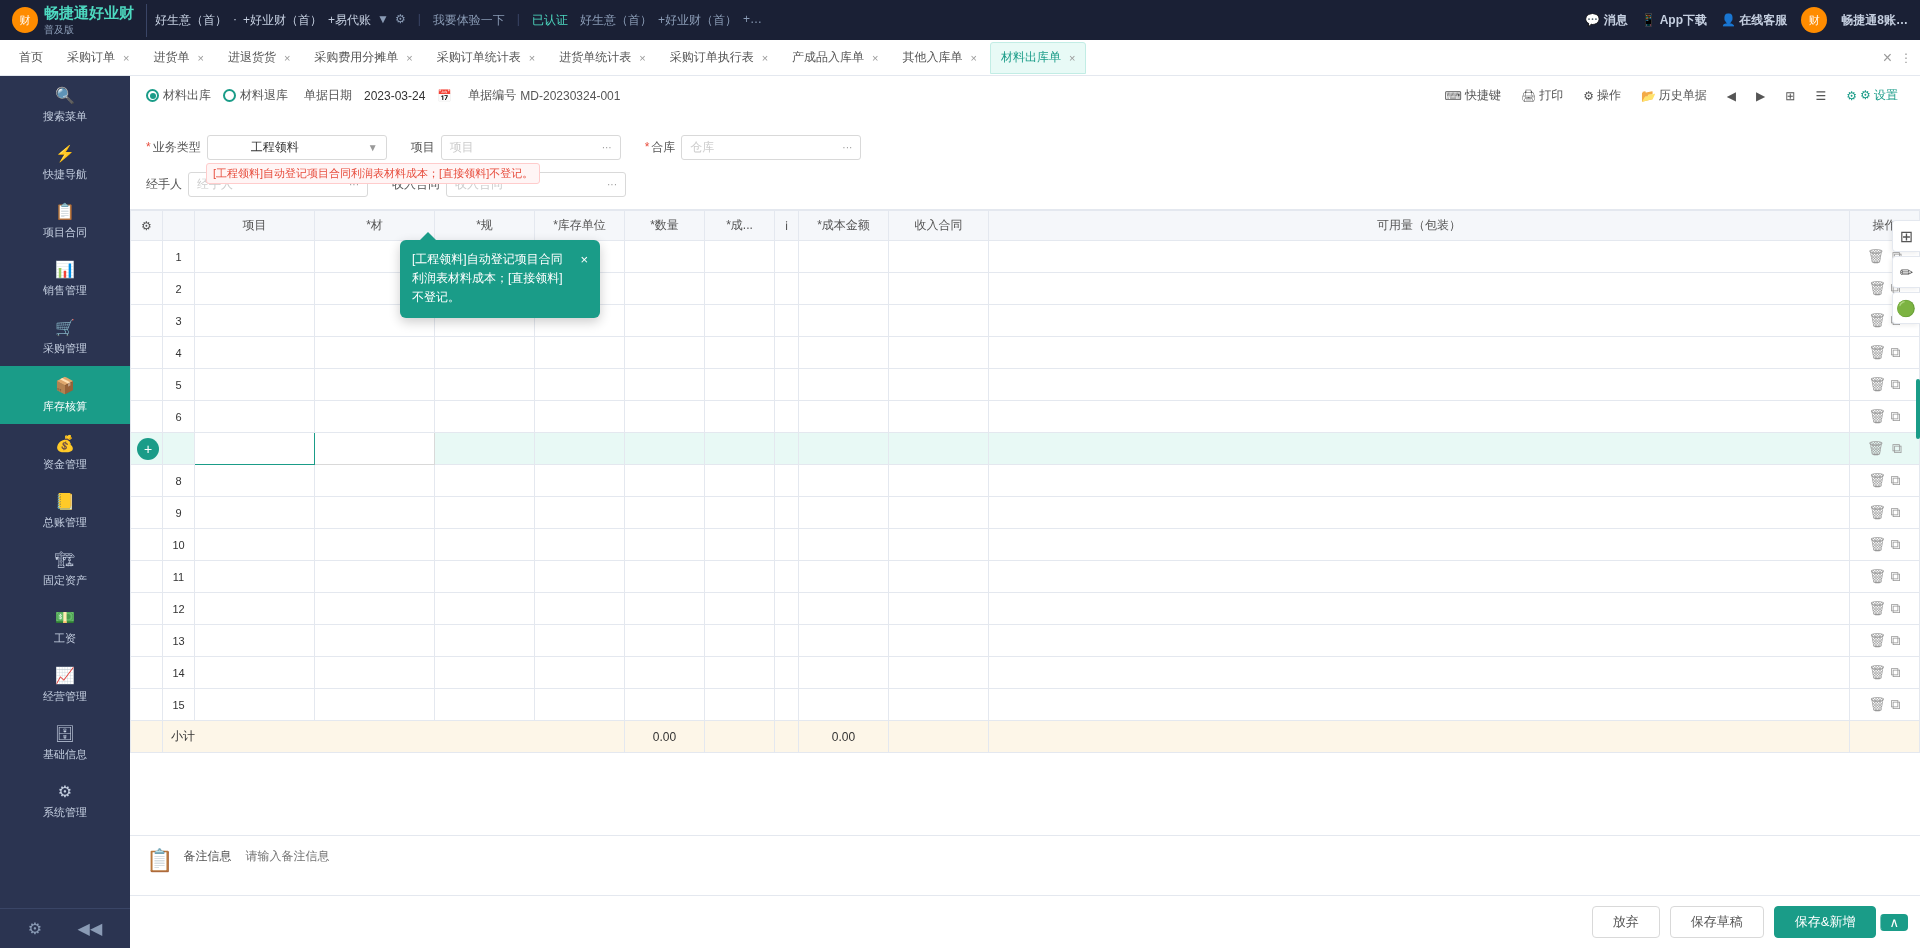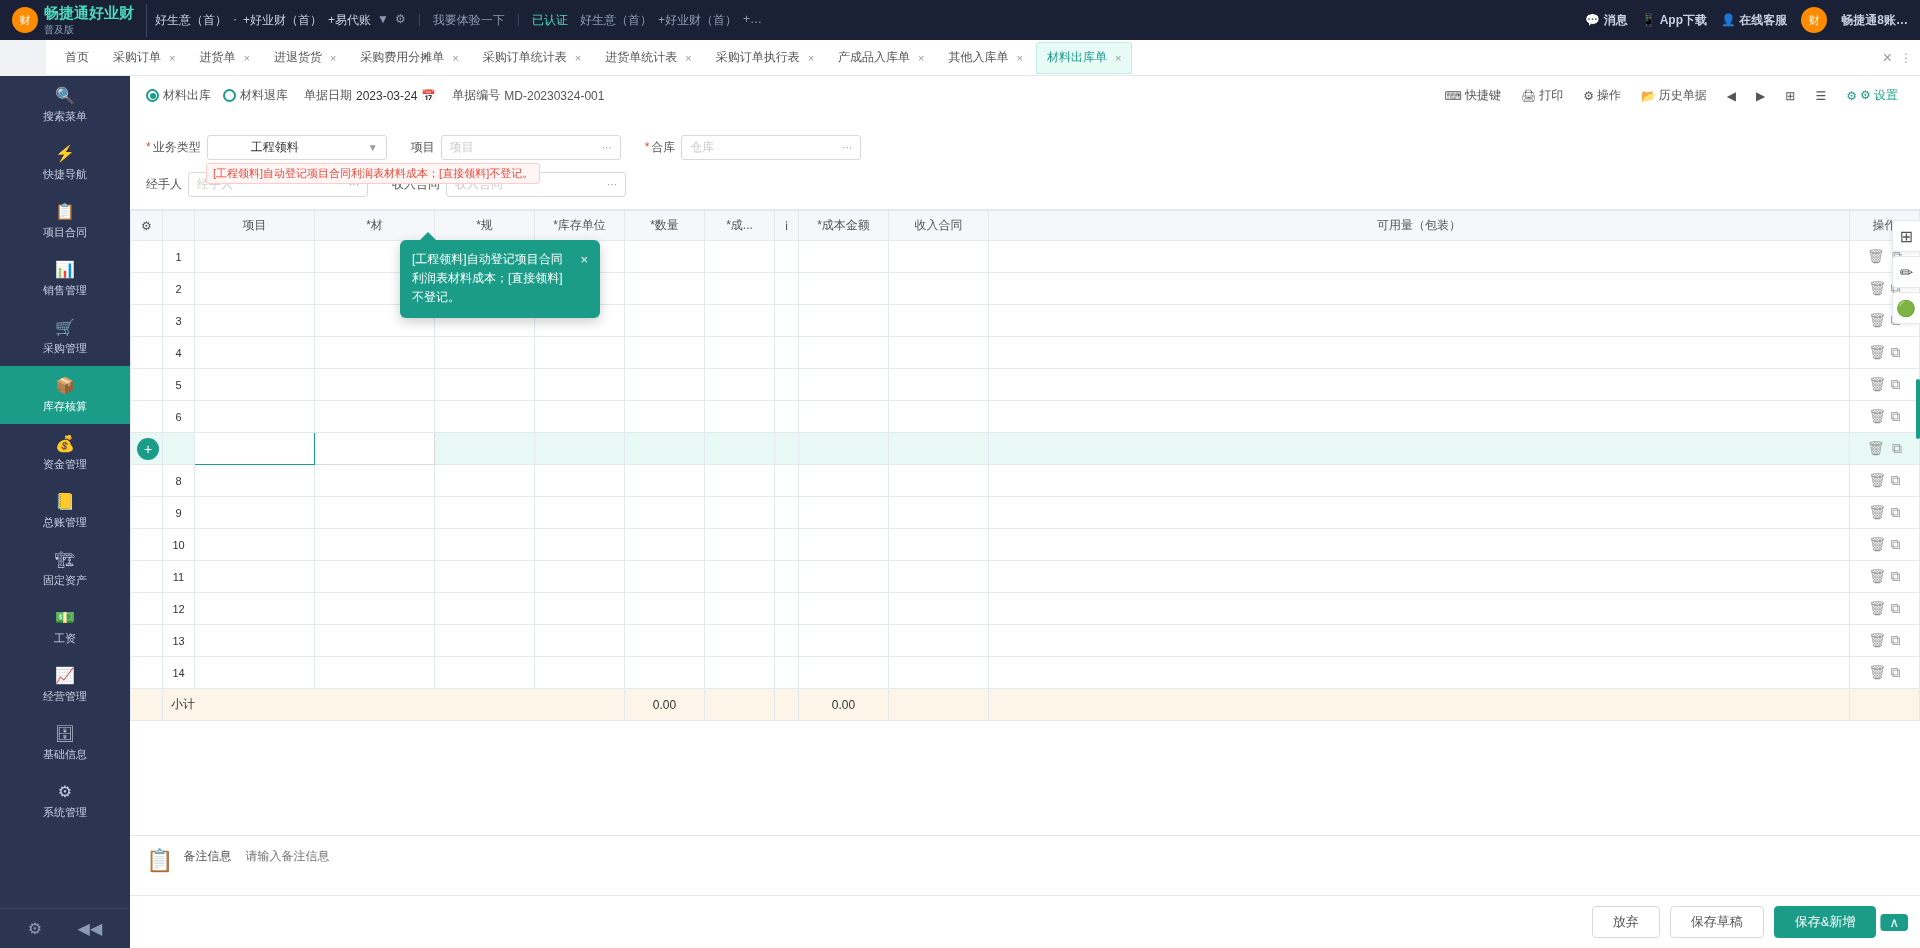--- a/index.html
+++ b/index.html
@@ -10,21 +10,21 @@
     .top-bar-logo { font-size: 15px; color: #4dd9c0; font-weight: bold; white-space: nowrap; }
     .top-bar-edition { font-size: 10px; color: #8a9bb5; }
     .top-bar-nav { display: flex; gap: 6px; flex: 1; overflow: hidden; font-size: 12px; color: #c5cfe0; }
     .top-bar-nav span { cursor: pointer; }
     .top-bar-nav .certified { color: #4dd9c0; }
     .top-bar-right { display: flex; align-items: center; gap: 14px; font-size: 12px; color: #c5cfe0; white-space: nowrap; }
     .top-bar-right span { cursor: pointer; font-weight: bold; }
     .user-avatar { width: 26px; height: 26px; background: #ff8c00; border-radius: 50%; display: flex; align-items: center; justify-content: center; font-size: 11px; color: #fff; }
 
     
-    .tab-bar { height: 36px; background: #fff; display: flex; align-items: center; padding: 0 8px; border-bottom: 1px solid #e4e8ef; gap: 2px; overflow: hidden; margin-left: 46px; }
+    .tab-bar { height: 36px; background: #fff; display: flex; align-items: center; padding: 0 8px; border-bottom: 1px solid #e4e8ef; gap: 2px; overflow: hidden; }
     .tab-item { height: 32px; padding: 0 10px; display: flex; align-items: center; gap: 4px; font-size: 12px; color: #555; cursor: pointer; border-radius: 3px 3px 0 0; white-space: nowrap; border: 1px solid transparent; }
     .tab-item.active { background: #e8faf6; color: #00c4a7; border-color: #c2ede5; font-weight: bold; }
     .tab-close { font-size: 11px; color: #999; margin-left: 4px; }
     .tab-bar-close { margin-left: auto; display: flex; align-items: center; gap: 8px; }
     .home-tab { color: #555; }
 
     
     .layout { display: flex; height: calc(948px - 40px - 36px); }
 
     
@@ -40,21 +40,21 @@
 
     
     .form-area { background: #fff; padding: 8px 16px; border-bottom: 1px solid #e4e8ef; }
     .form-toolbar { display: flex; align-items: center; justify-content: space-between; margin-bottom: 24px; }
     .form-toolbar-left { display: flex; align-items: center; gap: 16px; font-size: 12px; color: #555; }
     .form-toolbar-right { display: flex; align-items: center; gap: 8px; }
     .radio-group { display: flex; gap: 12px; align-items: center; }
     .radio-opt { display: flex; align-items: center; gap: 4px; cursor: pointer; font-size: 12px; }
     .radio-dot { width: 13px; height: 13px; border-radius: 50%; border: 2px solid #1a9c88; display: flex; align-items: center; justify-content: center; }
     .radio-dot.selected::after { content:''; width:6px; height:6px; border-radius:50%; background:#1a9c88; }
-    .date-field { display: flex; align-items: center; gap: 4px; font-size: 12px; }
+    .date-field { display: flex; align-items: center; gap: 12px; font-size: 12px; }
     .date-val { color: #333; font-weight: 500; }
     .doc-field { display: flex; align-items: center; gap: 4px; font-size: 12px; color: #555; }
     .toolbar-btn { display: flex; align-items: center; gap: 3px; font-size: 12px; color: #555; cursor: pointer; padding: 3px 6px; border-radius: 3px; }
 
     
     .fields-row { display: flex; align-items: flex-start; gap: 24px; flex-wrap: wrap; padding: 4px 0; }
     .field-group { display: flex; align-items: center; gap: 6px; position: relative; }
     .field-label { font-size: 12px; color: #555; white-space: nowrap; }
     .field-label.required::before { content: '*'; color: #e74c3c; margin-right: 2px; }
     .field-input { border: 1px solid #d9d9d9; border-radius: 3px; padding: 3px 8px; font-size: 12px; color: #333; min-width: 120px; background: #fff; display: flex; align-items: center; justify-content: space-between; cursor: pointer; }
@@ -585,20 +585,35 @@
               <td></td>
             <td></td>
               <td></td>
               <td></td>
             <td></td>
               <td></td>
               <td></td>
             <td></td>
             <td><span class="action-icon">🗑</span><span class="action-icon">⧉</span></td>
           </tr>
+          <tr>
+            <td></td>
+              <td class="row-num">15</td>
+            <td></td>
+              <td></td>
+              <td></td>
+            <td></td>
+              <td></td>
+              <td></td>
+            <td></td>
+              <td></td>
+              <td></td>
+            <td></td>
+            <td><span class="action-icon">🗑</span><span class="action-icon">⧉</span></td>
+          </tr>
 
           <tr class="subtotal-row">
             <td></td>
             <td colspan="5" style="text-align:left;padding-left:8px;">小计</td>
             <td style="text-align:center;">0.00</td>
             <td></td>
             <td></td>
             <td style="text-align:center;">0.00</td>
             <td></td>
             <td></td>

